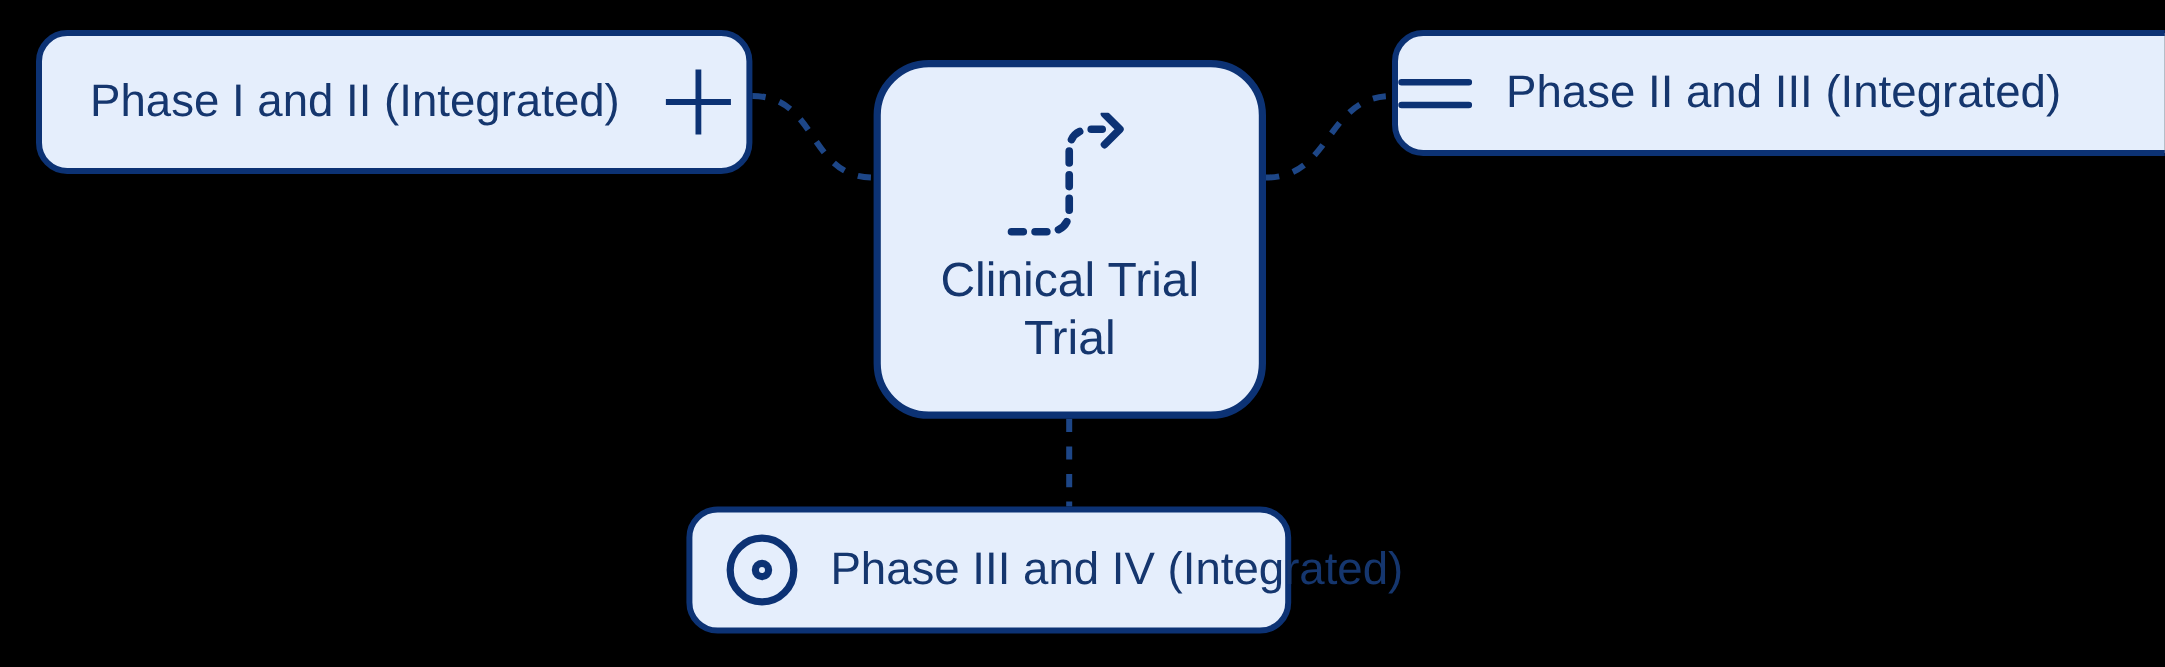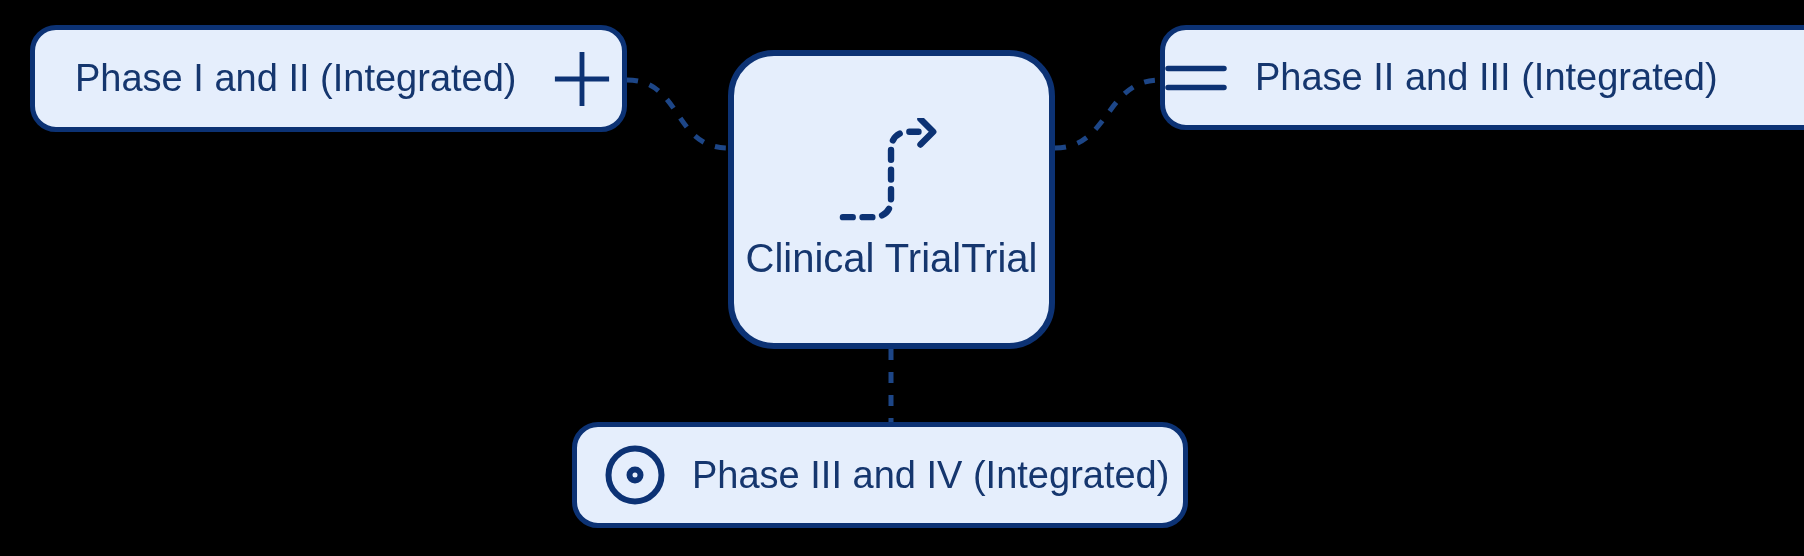--- a/index.html
+++ b/index.html
@@ -25,30 +25,30 @@
     position:absolute;
     background:var(--node-fill);
     border:5px solid var(--node-border);
     border-radius:26px;
     display:flex;align-items:center;
     color:var(--text);
     font-size:38px;
     white-space:nowrap;
   }
   .node .icon{display:flex;align-items:center;justify-content:center;color:var(--node-border);flex:0 0 auto;}
-  .node-left{left:30px;top:25px;width:597px;height:107px;padding:0 10px 0 40px;justify-content:space-between;}
+  .node-left{left:30px;top:25px;width:597px;height:120px;padding:0 10px 0 40px;justify-content:space-between;}
   .node-right{left:1160px;top:25px;width:732px;height:105px;gap:28px;}
-  .node-bottom{left:572px;top:422px;width:616px;height:106px;padding-left:28px;gap:27px;}
+  .node-bottom{left:572px;top:422px;width:504px;height:106px;padding-left:28px;gap:27px;}
   .node-center{
     left:728px;top:50px;width:327px;height:299px;
     border-width:6px;border-radius:46px;
     flex-direction:column;justify-content:center;gap:10px;
     font-size:40px;
   }
-  .center-label{display:flex;flex-direction:row;align-items:center;line-height:1.2;}
+  .center-label{display:flex;flex-direction:column;align-items:center;line-height:1.2;}
 </style>
 </head>
 <body>
 
 <div class="stage">
 
   <svg class="connectors" viewBox="0 0 1804 556" aria-hidden="true">
     <path class="conn" d="M627,80 C682,80 673,148 728,148"></path>
     <path class="conn" d="M1055,148 C1110,148 1105,80 1160,80"></path>
     <path class="conn" d="M891,349 L891,422"></path>

